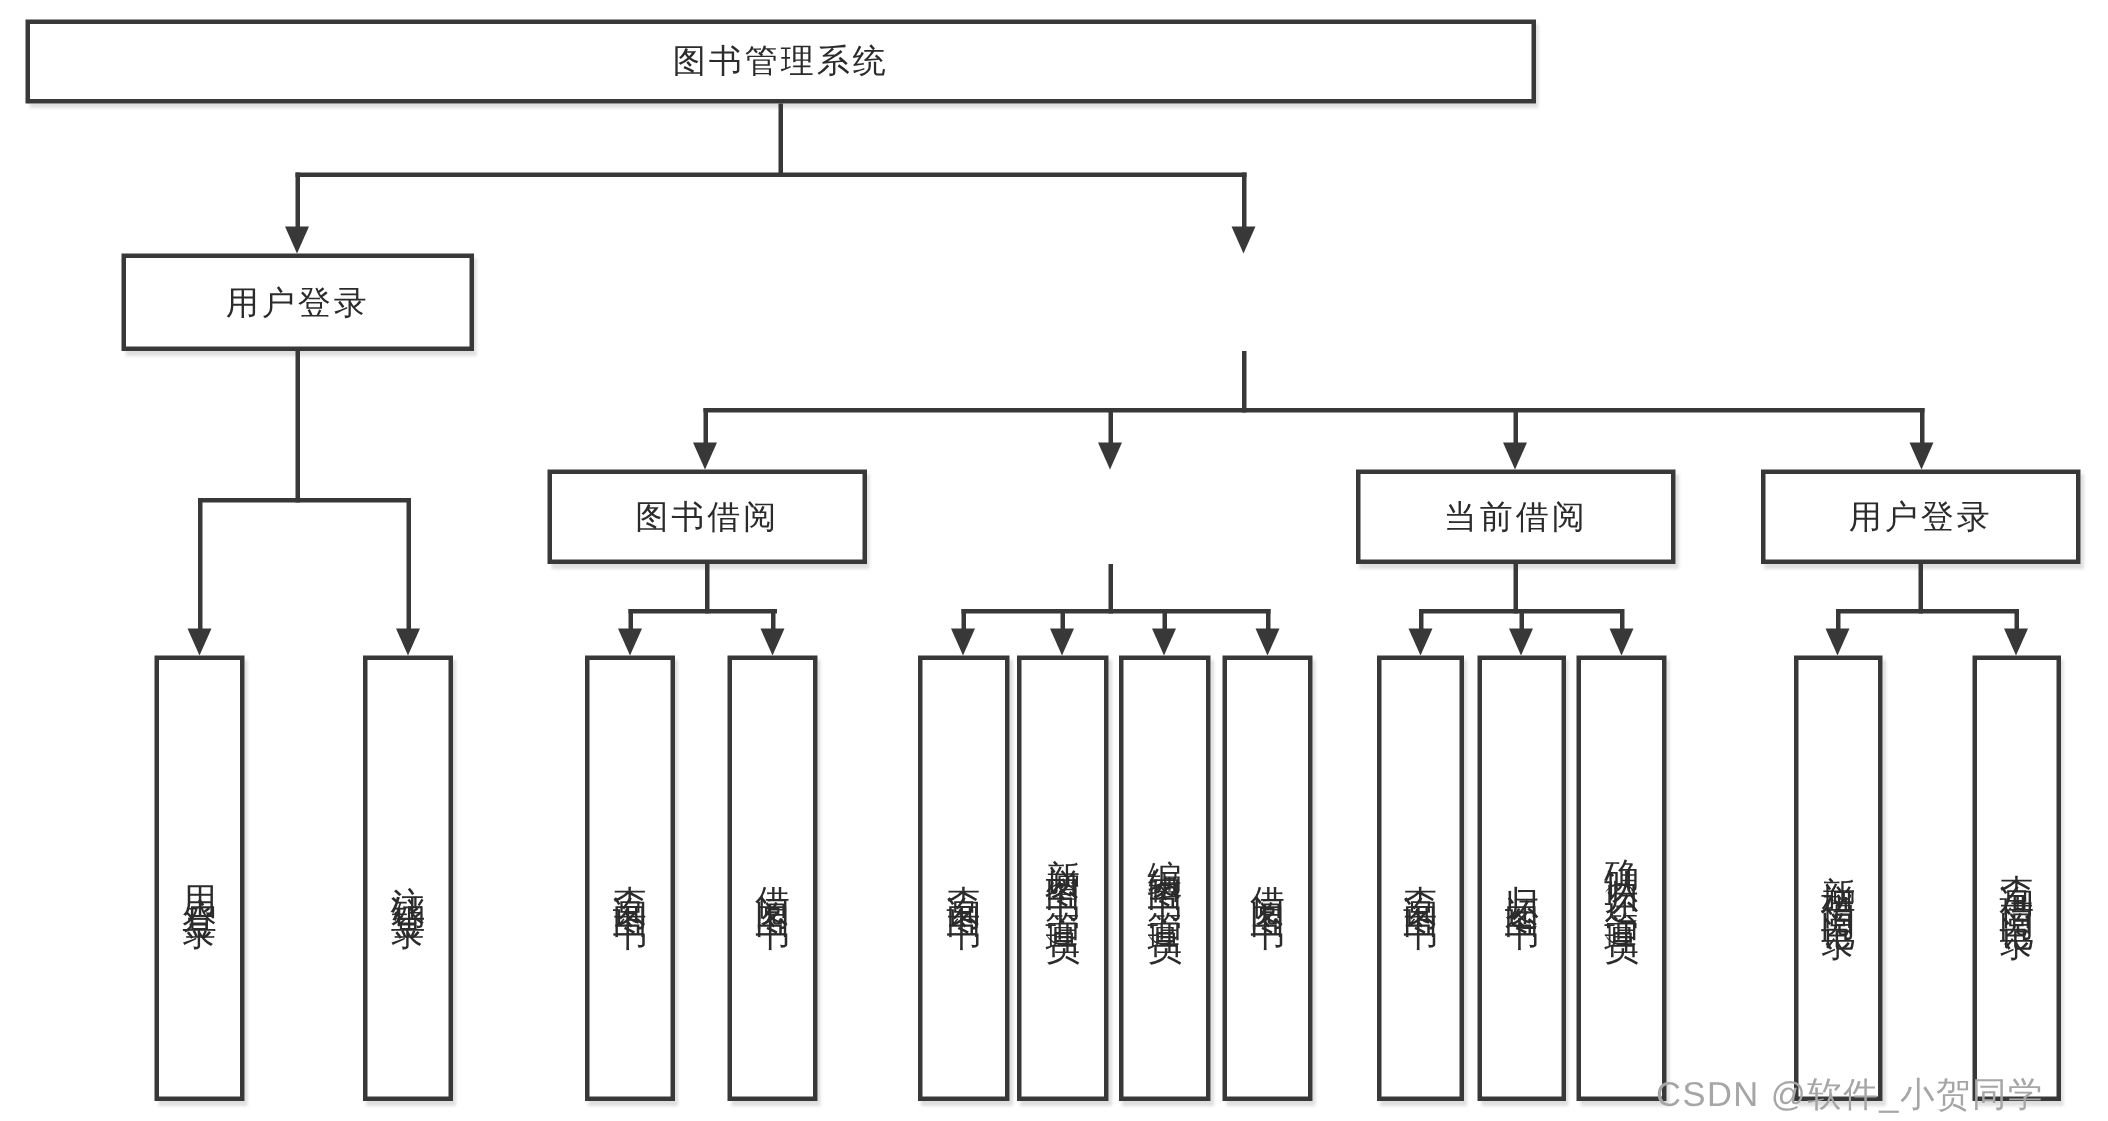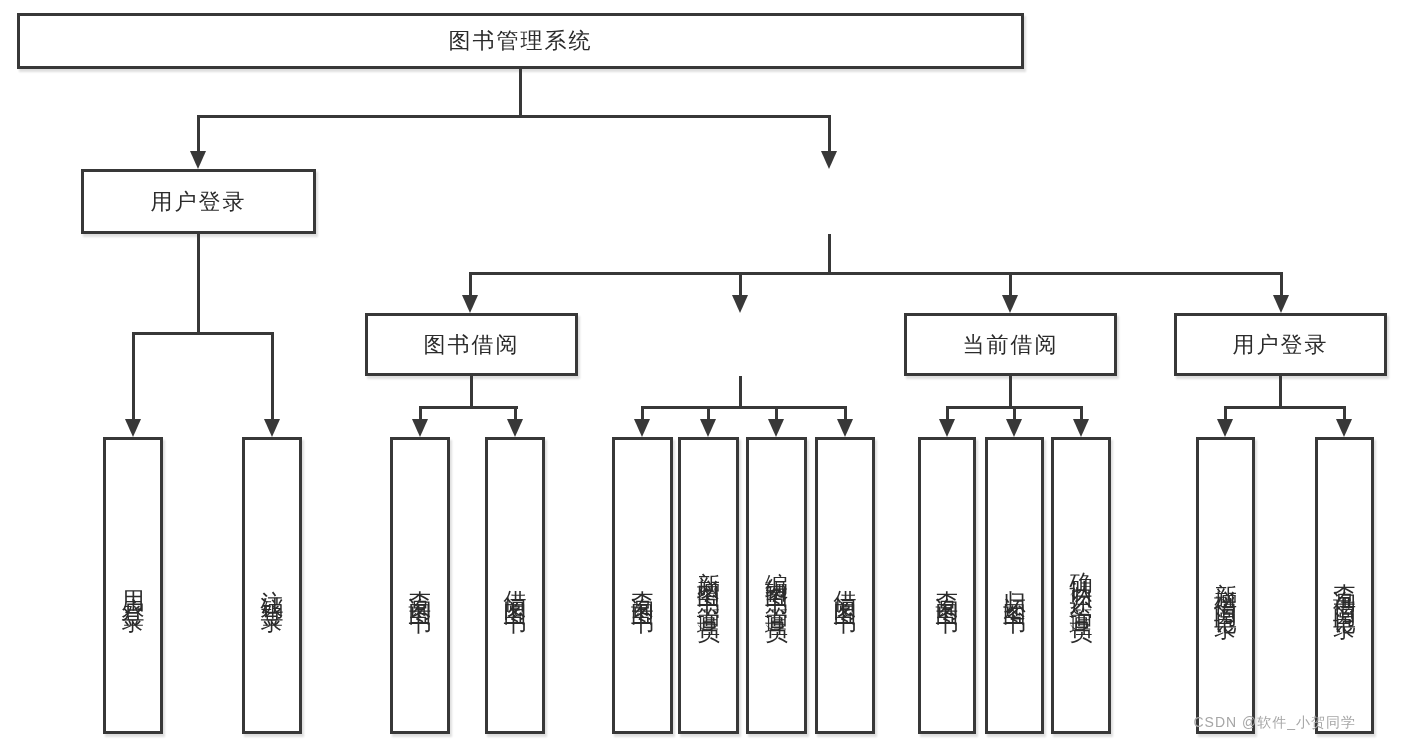--- a/index.html
+++ b/index.html
@@ -21,22 +21,22 @@
     box-shadow:2px 3px 2px rgba(0,0,0,0.13);
   }
   .vline { position:absolute; width:3px; background:#383838; }
   .hline { position:absolute; height:3px; background:#383838; }
   .arrow {
     position:absolute; width:0; height:0;
     border-left:8px solid transparent; border-right:8px solid transparent;
     border-top:18px solid #383838;
   }
   .watermark {
-    position:absolute; left:1076px; top:714px; width:280px;
-    text-align:right; font-size:14px; color:#a6a6a6;
+    position:absolute; left:1104px; top:714px; width:280px;
+    text-align:left; font-size:23px; color:#a6a6a6;
     letter-spacing:1px; z-index:5; white-space:nowrap;
   }
 </style>
 </head>
 <body>
 
 <div class="canvas">
 
   <div class="node" style="left:17px; top:13px; width:1007px; height:56px;">图书管理系统</div>
 

